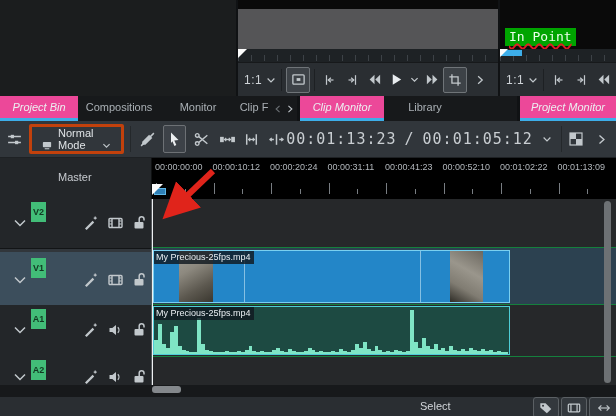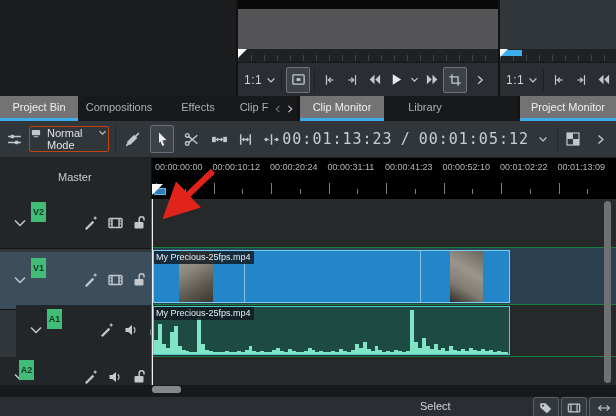--- a/index.html
+++ b/index.html
@@ -18,26 +18,26 @@
      background-size:100% 6px;background-repeat:no-repeat;background-position:0 6px;}
   .mon-toolbar{background:#2a2e32;border-top:1px solid #17191b;display:flex;align-items:center;}
   .mon-btn{display:flex;align-items:center;justify-content:center;width:22px;height:24px;border-radius:2px;}
   .mon-btn.checked{background:#3d4247;border:1px solid #6f7478;}
   .vsep{width:1px;height:22px;background:#1d2023;margin:0 4px;}
   .zoom-label{font-size:12px;color:#cfd4d8;letter-spacing:.5px;}
   
   .tabbar{background:#17191b;display:flex;align-items:stretch;}
   .tab{display:flex;align-items:center;justify-content:center;padding:0 10px;
        color:#aab0b5;border-bottom:3px solid transparent;white-space:nowrap;overflow:hidden;}
-  .tab.active{background:#737373;color:#eceff1;border-bottom:3px solid #3daee9;}
+  .tab.active{background:#ec4899;color:#eceff1;border-bottom:3px solid #3daee9;font-style:italic;}
   
   .toolbtn{display:flex;align-items:center;justify-content:center;width:26px;height:26px;border-radius:2px;}
   .toolbtn.checked{background:#3d4248;border:1px solid #6d7175;}
-  .combo{display:flex;align-items:flex-start;gap:5px;background:#31363b;border:1px solid #c2410c;
-         border-radius:2px;height:24px;padding:0 0;color:#dfe3e6;}
+  .combo{display:flex;align-items:flex-end;gap:5px;background:#31363b;border:3px solid #c2410c;
+         border-radius:2px;height:24px;padding:0 9px;color:#dfe3e6;}
   .tsep{width:1px;height:26px;background:#24282b;}
   .timecode{font-family:"DejaVu Sans Mono",monospace;font-size:15px;color:#c9ced2;letter-spacing:1px;}
   
   .ruler{background:#000000;}
   .ruler-label{position:absolute;top:4px;font-size:9px;color:#b2b7bc;white-space:nowrap;}
   .tick{position:absolute;width:1px;background:#787d82;}
   .trackhead{position:relative;border-bottom:1px solid #121416;background:#232629;}
   .trackhead.selected{background:#3c4e5c;}
   .tracklane{position:relative;border-bottom:1px solid #15803d;background:#26282a;}
   .tracklane.selected{background:#2c4150;}
@@ -143,20 +143,23 @@
             <svg width="12" height="12" viewBox="0 0 16 16">
               <path d="M5.5 3 11 8l-5.5 5" fill="none" stroke="currentColor" stroke-width="1.7"></path>
             </svg>
           </span>
         </div>
     </div>
   </div>
 
   <div class="abs" style="left:498px;top:0;width:2px;height:121px;background:#101214;"></div>
   <div class="abs" style="left:500px;top:0;width:116px;height:96px;">
+    <div class="abs monitor-video-black" style="left:0;top:0;width:116px;height:49px;">
+      <span class="inpoint abs" style="left:5px;top:28px;">In Point</span>
+    </div>
     <div class="abs mon-ruler" style="left:0;top:49px;width:116px;height:13px;">
       <div class="abs" style="left:1px;top:1px;width:21px;height:6px;background:#3daee9;"></div>
       <svg class="abs" style="left:0;top:0;" width="8" height="8">
           <polygon points="0,0 8,0 0,8" fill="#fcfcfc"></polygon>
         </svg>
     </div>
     <div class="abs mon-toolbar" style="left:0;top:62px;width:116px;height:34px;padding-left:6px;box-sizing:border-box;">
       <span class="zoom-label">1:1</span>
       <span class="icon" style="margin-left:3px;">
           <svg width="12" height="12" viewBox="0 0 16 16">
@@ -188,21 +191,21 @@
               <path d="M8 3 2.8 8 8 13zM14 3 8.8 8 14 13z" fill="currentColor"></path>
             </svg>
           </span>
         </div>
     </div>
   </div>
 
   <div class="abs tabbar" style="left:0;top:96px;width:616px;height:25px;">
     <div class="tab active" style="width:58px;">Project Bin</div>
     <div class="tab" style="width:62px;">Compositions</div>
-    <div class="tab" style="width:56px;">Effects</div>
+    <div class="tab" style="width:56px;">Monitor</div>
     <div class="tab" style="width:32px;padding:0 2px;">Clip F</div>
     <span class="icon" style="width:11px;color:#6c7control175;color:#6c7175;">
         <svg width="10" height="10" viewBox="0 0 16 16">
           <path d="M10.5 3 5 8l5.5 5" fill="none" stroke="currentColor" stroke-width="1.7"></path>
         </svg>
       </span>
     <span class="icon" style="width:14px;">
         <svg width="10" height="10" viewBox="0 0 16 16">
           <path d="M5.5 3 11 8l-5.5 5" fill="none" stroke="currentColor" stroke-width="1.7"></path>
         </svg>
@@ -418,21 +421,21 @@
 
       <div class="clip" style="left:1px;top:2px;width:357px;height:53px;background:#2386c8;border:1px solid #7ad0f0;">
         <div class="abs" style="left:25px;top:0;width:34px;height:51px;background:linear-gradient(150deg,#a39f96 0%,#8d897f 35%,#5c584f 70%,#3a372f 100%);"></div>
         <div class="abs" style="left:296px;top:0;width:33px;height:51px;background:linear-gradient(210deg,#6b675f 0%,#9a968c 40%,#807c72 70%,#2e2c26 100%);"></div>
         <div class="abs" style="left:90px;top:0;width:1px;height:51px;background:rgba(215,240,250,.55);"></div>
         <div class="abs" style="left:266px;top:0;width:1px;height:51px;background:rgba(215,240,250,.55);"></div>
         <span class="clip-label">My Precious-25fps.mp4</span>
       </div>
     </div>
 
-    <div class="trackhead" style="position:absolute;left:16px;top:106px;width:181px;height:52px;">
+    <div class="trackhead" style="position:absolute;left:0;top:106px;width:181px;height:52px;">
       <span class="icon abs" style="left:12px;top:17px;">
           <svg width="16" height="16" viewBox="0 0 16 16">
             <path d="M3 5.5 8 10.5 13 5.5" fill="none" stroke="currentColor" stroke-width="1.5"></path>
           </svg>
         </span>
       <span class="track-tag" style="left:31px;top:4px;">A1</span>
       <span class="icon abs" style="left:83px;top:17px;">
           <svg width="16" height="16" viewBox="0 0 16 16">
             <path d="M2 13.4 9.6 5.8l1.6 1.6L3.6 15z" fill="currentColor"></path>
             <path d="M12.2 1.6v3M10.7 3.1h3" stroke="currentColor" stroke-width="1.2"></path>
@@ -549,21 +552,21 @@
         <span class="clip-label">My Precious-25fps.mp4</span>
       </div>
     </div>
 
     <div class="trackhead" style="position:absolute;left:0;top:158px;width:151px;height:48px;">
       <span class="icon abs" style="left:12px;top:12px;">
           <svg width="16" height="16" viewBox="0 0 16 16">
             <path d="M3 5.5 8 10.5 13 5.5" fill="none" stroke="currentColor" stroke-width="1.5"></path>
           </svg>
         </span>
-      <span class="track-tag" style="left:19px;top:3px;">A2</span>
+      <span class="track-tag" style="left:31px;top:3px;">A2</span>
       <span class="icon abs" style="left:83px;top:12px;">
           <svg width="16" height="16" viewBox="0 0 16 16">
             <path d="M2 13.4 9.6 5.8l1.6 1.6L3.6 15z" fill="currentColor"></path>
             <path d="M12.2 1.6v3M10.7 3.1h3" stroke="currentColor" stroke-width="1.2"></path>
           </svg>
         </span>
       <span class="icon abs" style="left:107px;top:12px;">
           <svg width="16" height="16" viewBox="0 0 16 16">
             <path d="M2.5 6v4h2.8L9 13V3L5.3 6z" fill="currentColor"></path>
             <path d="M10.8 5.2a4 4 0 0 1 0 5.6" fill="none" stroke="currentColor" stroke-width="1.3"></path>

